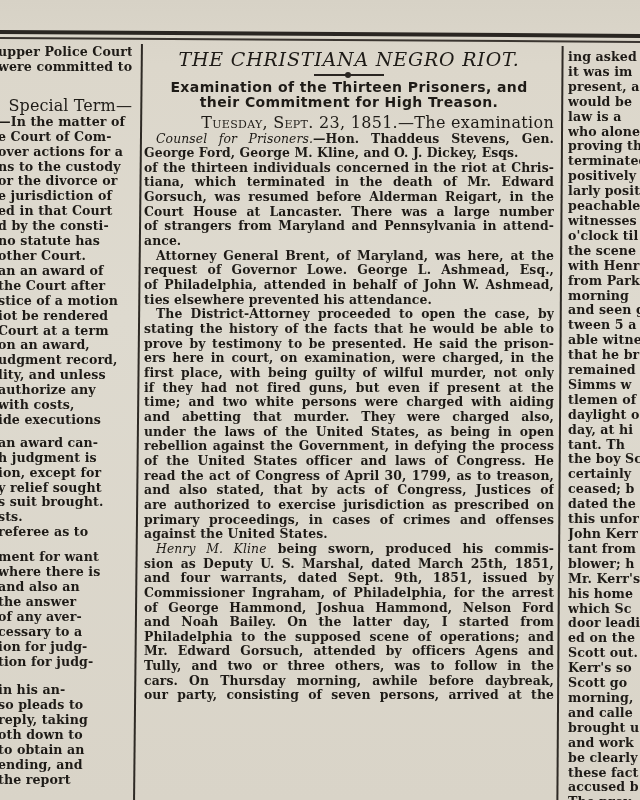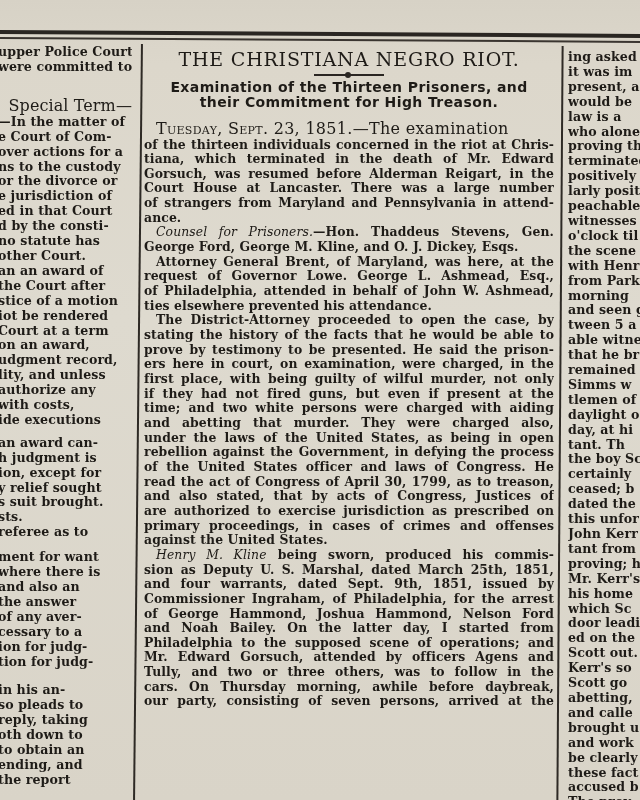--- a/index.html
+++ b/index.html
@@ -32,34 +32,35 @@
   }
   .col .line { white-space: nowrap; display: block; }
   .col-left { left: -2px; top: 45px; width: 134px; text-align: right; }
   .col-left .line { text-align: left; }
   .col-center { left: 144px; top: 47px; width: 410px; }
   .col-right { left: 568px; top: 50px; width: 72px; }
   .headline {
     text-align: center; font-size: 19px; font-weight: normal;
     letter-spacing: 0.8px; margin: 0 0 2px 0; line-height: 24px;
     font-family: "DejaVu Serif", serif;
+    font-style: italic;
   }
   .dash-ornament {
     width: 70px; height: 1.5px; background: #2a2622; margin: 3px auto 4px auto; position: relative;
   }
   .dash-ornament::after {
     content: ""; position: absolute; left: 31px; top: -2.5px; width: 6px; height: 6px;
     border-radius: 50%; background: #2a2622;
   }
   .subhead {
     text-align: center; font-size: 14px; font-weight: 900; line-height: 15.5px;
     letter-spacing: 0.4px;
     font-family: "DejaVu Sans", sans-serif;
   }
-  .dateline { font-size: 16px; line-height: 19px; margin-top: 8px; font-weight: normal; letter-spacing: 0.3px; }
+  .dateline { font-size: 16px; line-height: 19px; margin-top: 2px; font-weight: normal; letter-spacing: 0.3px; text-align: right; }
   .dateline .sc { font-variant: small-caps; }
   .body-text { font-size: 12.4px; line-height: 14.65px; text-align: justify; }
   .body-text .line { text-align: justify; text-align-last: justify; }
   .body-text .line.last { text-align-last: left; }
   .ind { padding-left: 12px; }
   .it { font-style: italic; font-weight: normal; }
   .left-head { font-size: 16px; line-height: 18px; font-weight: normal; margin-top: 22px; }
   .gap { height: 14px; }
 </style>
 </head>
@@ -137,30 +138,30 @@
     <div class="dash-ornament"></div>
     <div class="subhead">
       <div>Examination of the Thirteen Prisoners, and</div>
       <div>their Commitment for High Treason.</div>
     </div>
     <div class="dateline ind">
       <span class="sc">Tuesday, Sept. 23, 1851.</span><span>—The examination</span>
     </div>
     <div class="body-text" id="article-body">
         <div>
+          <span class="line ind"><span class="it">Counsel for Prisoners.</span>—Hon. Thaddeus Stevens, Gen.</span>
+          <span class="line last">George Ford, George M. Kline, and O. J. Dickey, Esqs.</span>
+        </div>
+        <div>
           <span class="line">of the thirteen individuals concerned in the riot at Chris-</span>
           <span class="line">tiana, which terminated in the death of Mr. Edward</span>
           <span class="line">Gorsuch, was resumed before Alderman Reigart, in the</span>
           <span class="line">Court House at Lancaster.  There was a large number</span>
           <span class="line">of strangers from Maryland and Pennsylvania in attend-</span>
           <span class="line last">ance.</span>
-        </div>
-        <div>
-          <span class="line ind"><span class="it">Counsel for Prisoners.</span>—Hon. Thaddeus Stevens, Gen.</span>
-          <span class="line last">George Ford, George M. Kline, and O. J. Dickey, Esqs.</span>
         </div>
         <div>
           <span class="line ind">Attorney General Brent, of Maryland, was here, at the</span>
           <span class="line">request of Governor Lowe.  George L. Ashmead, Esq.,</span>
           <span class="line">of Philadelphia, attended in behalf of John W. Ashmead,</span>
           <span class="line last">ties elsewhere prevented his attendance.</span>
         </div>
         <div>
           <span class="line ind">The District-Attorney proceeded to open the case, by</span>
           <span class="line">stating the history of the facts that he would be able to</span>
@@ -223,30 +224,30 @@
       <span class="line">daylight o</span>
       <span class="line">day, at hi</span>
       <span class="line">tant.  Th</span>
       <span class="line">the boy Sc</span>
       <span class="line">certainly</span>
       <span class="line">ceased; b</span>
       <span class="line">dated the</span>
       <span class="line">this unfor</span>
       <span class="line">John Kerr</span>
       <span class="line">tant from</span>
-      <span class="line">proving; h</span>
+      <span class="line">blower; h</span>
       <span class="line">Mr. Kerr's</span>
       <span class="line">his home</span>
       <span class="line">which Sc</span>
       <span class="line">door leadi</span>
       <span class="line">ed on the</span>
       <span class="line">Scott out.</span>
       <span class="line">Kerr's so</span>
       <span class="line">Scott go</span>
-      <span class="line">abetting,</span>
+      <span class="line">morning,</span>
       <span class="line">and calle</span>
       <span class="line">brought u</span>
       <span class="line">and work</span>
       <span class="line">be clearly</span>
       <span class="line">these fact</span>
       <span class="line">accused b</span>
       <span class="line">The prov</span>
     </div>
 </div>
 

